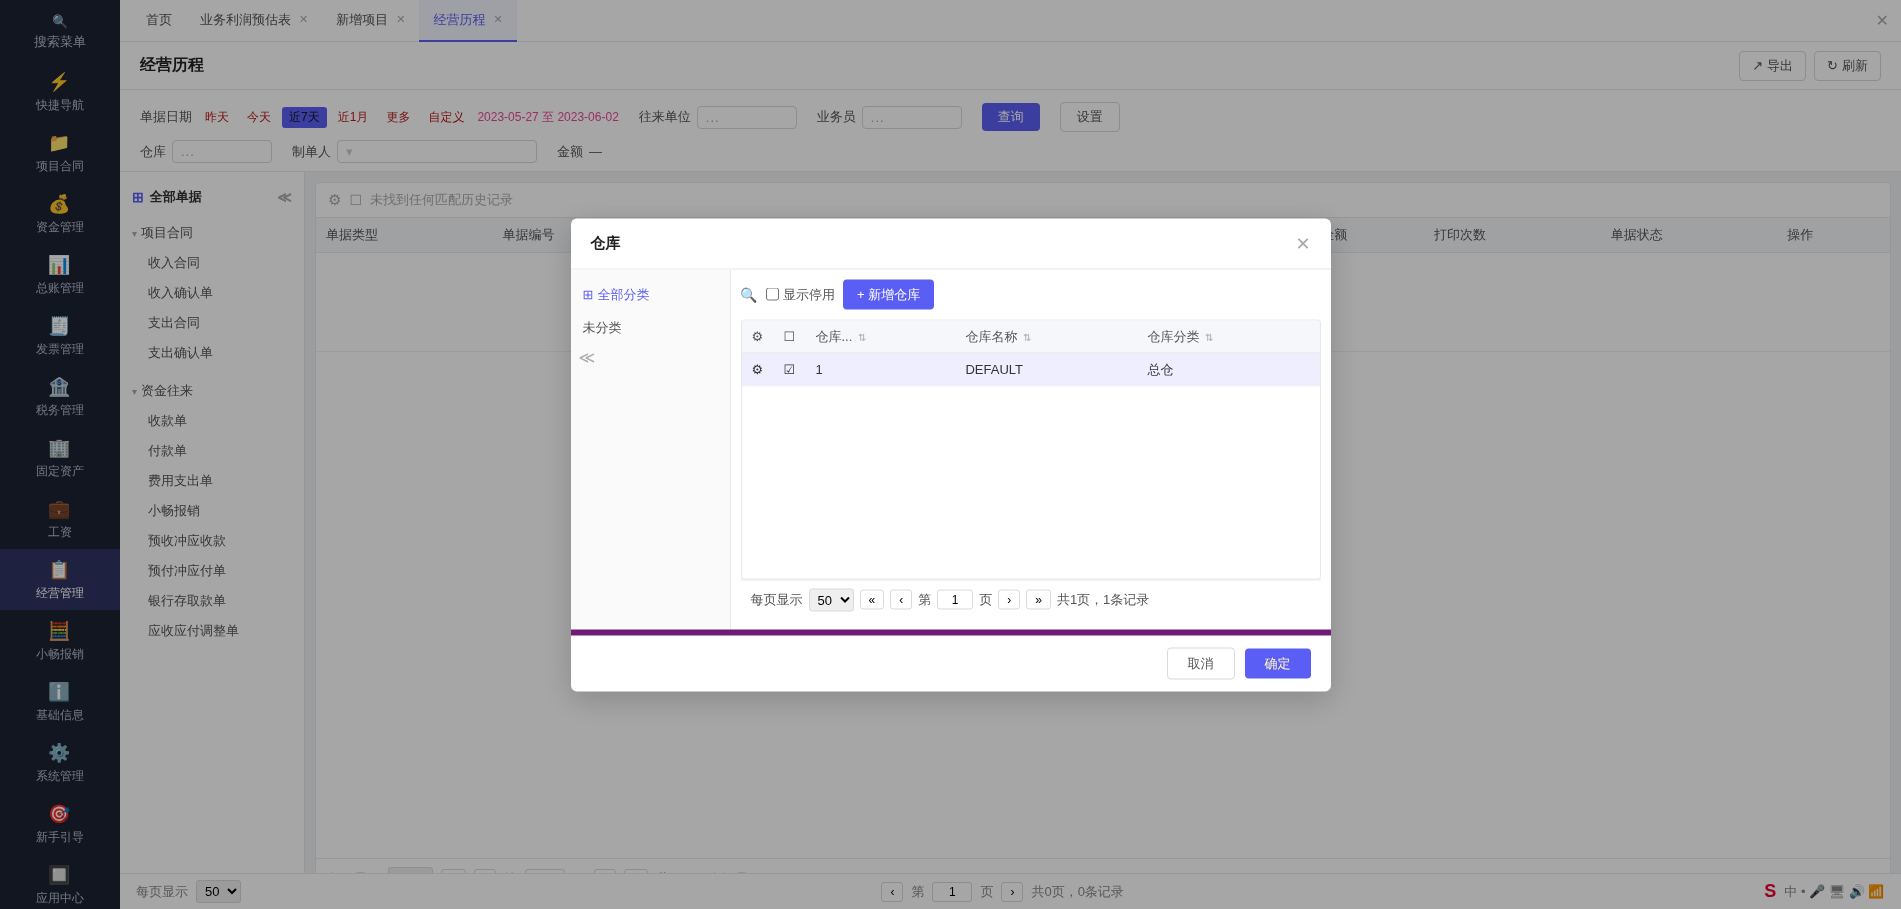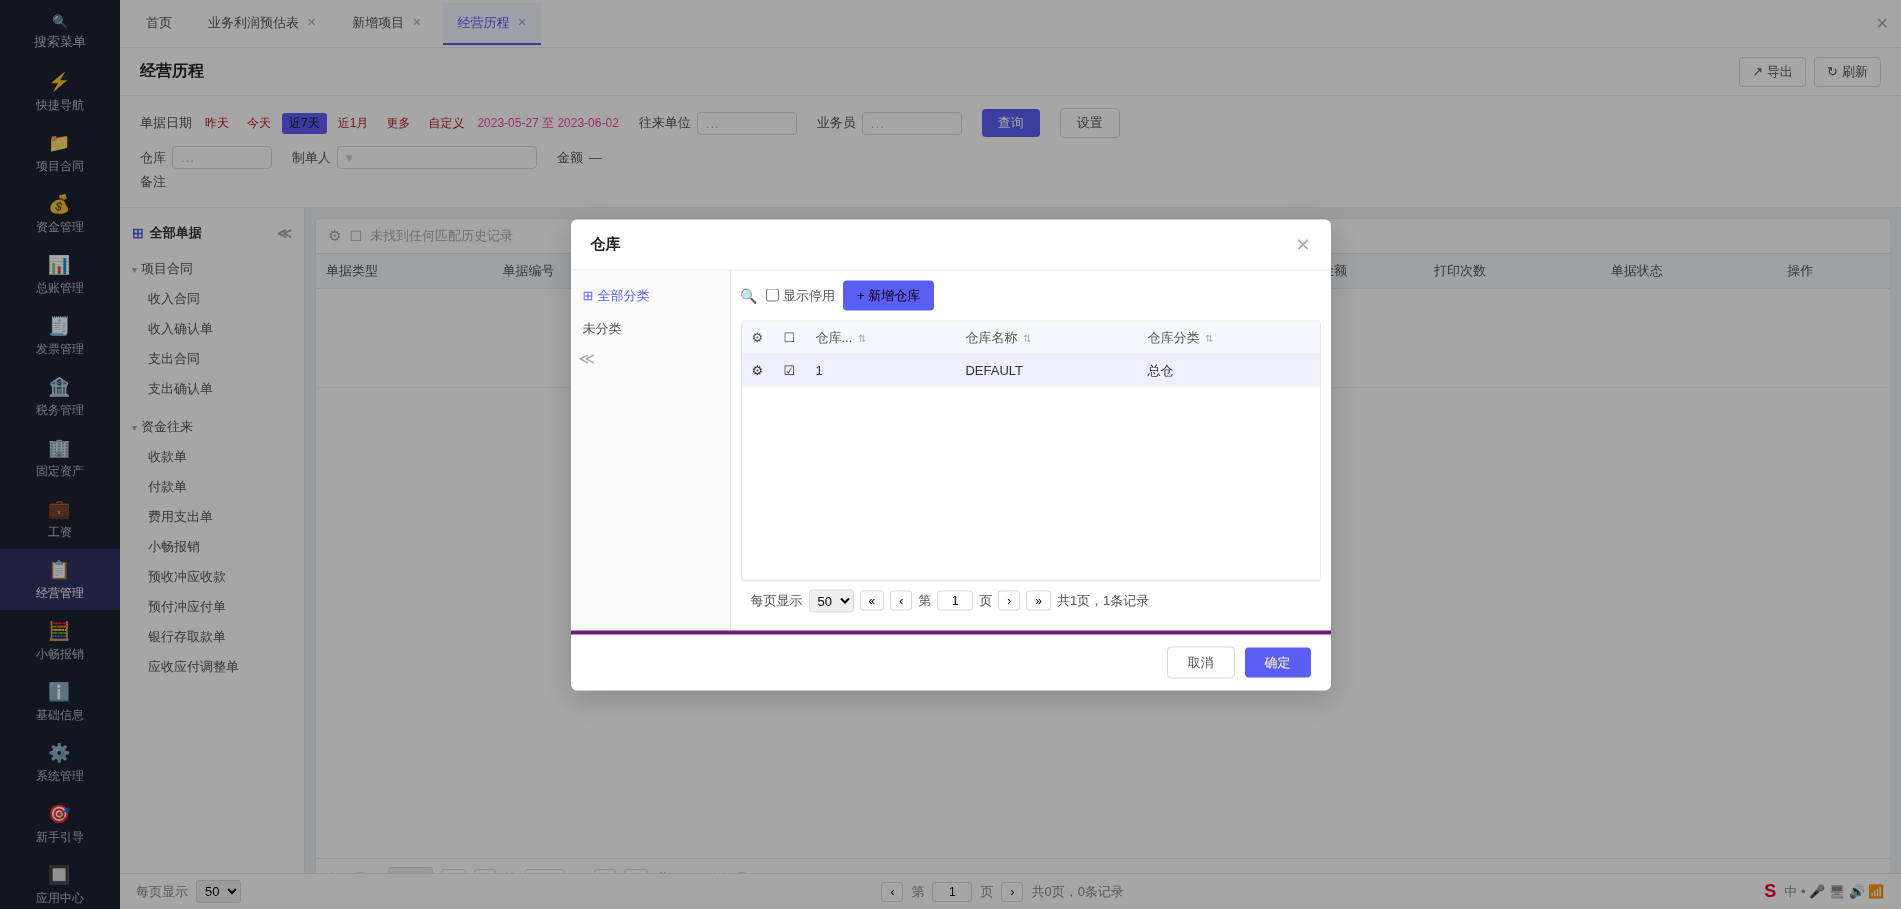--- a/index.html
+++ b/index.html
@@ -29,25 +29,25 @@
     .sidebar-item.active { color: #fff; background: rgba(99,102,241,0.25); }
     .sidebar-item .icon { font-size: 18px; }
 
     
     .main-area {
       flex: 1; display: flex; flex-direction: column; height: 909px; overflow: hidden;
     }
 
     
     .tab-bar {
-      height: 48px; background: #fff;
+      height: 42px; background: #fff;
       display: flex; align-items: center;
       border-bottom: 1px solid #e8e8e8;
       padding: 8px 12px;
-      gap: 8px;
+      gap: 0;
       position: relative;
     }
     .tab-item {
       height: 42px; padding: 0 14px;
       display: flex; align-items: center; gap: 6px;
       font-size: 13px; color: #555; cursor: pointer;
       border-bottom: 2px solid transparent;
       white-space: nowrap;
     }
     .tab-item.active {
@@ -216,21 +216,21 @@
     .modal-search-bar {
       display: flex; align-items: center; gap: 8px; margin-bottom: 10px;
     }
     .modal-search-input {
       flex: 1; border: 1px solid #d9d9d9; border-radius: 4px;
       padding: 5px 10px; font-size: 13px; outline: none;
     }
     .modal-search-icon { color: #aaa; font-size: 14px; }
     .modal-checkbox-label { display: flex; align-items: center; gap: 4px; font-size: 13px; color: #555; cursor: pointer; }
     .btn-add-warehouse {
-      background: #5b5ef4; color: #000000; border: none; border-radius: 4px;
+      background: #5b5ef4; color: #ffffff; border: none; border-radius: 4px;
       padding: 6px 14px; font-size: 13px; cursor: pointer;
       display: flex; align-items: center; gap: 4px; white-space: nowrap;
     }
 
     
     .modal-table-wrap { flex: 1; overflow: auto; border: 1px solid #e8e8e8; border-radius: 3px; }
     .modal-table { width: 100%; border-collapse: collapse; font-size: 13px; }
     .modal-table th {
       background: #f5f7fa; color: #555; font-weight: 500;
       padding: 7px 10px; border-bottom: 1px solid #e8e8e8;
@@ -239,21 +239,21 @@
     .modal-table td { padding: 7px 10px; border-bottom: 1px solid #f0f2f5; color: #333; }
     .modal-table tr.selected td { background: #eeeeff; }
     .modal-table .sort-icon { font-size: 10px; color: #aaa; margin-left: 2px; }
 
     
     .modal-footer-pagination {
       padding: 8px 10px; border-top: 1px solid #e8e8e8;
       display: flex; align-items: center; gap: 6px; font-size: 13px; color: #555;
     }
     .modal-footer-btns {
-      padding: 12px 20px; border-top: 4px solid #701a75;
+      padding: 12px 20px; border-top: 6px solid #701a75;
       display: flex; align-items: center; justify-content: flex-end; gap: 10px;
     }
     .btn-cancel {
       background: #fff; color: #555; border: 1px solid #d9d9d9;
       border-radius: 4px; padding: 6px 20px; font-size: 13px; cursor: pointer;
     }
     .btn-confirm {
       background: #5b5ef4; color: #fef9c3; border: none;
       border-radius: 4px; padding: 6px 20px; font-size: 13px; cursor: pointer;
     }
@@ -414,25 +414,20 @@
       </div>
       <div class="filter-item">
         <span class="filter-label">制单人</span>
         <div class="filter-dropdown" style="min-width:200px;">
           <span style="color:#ccc;">▾</span>
         </div>
       </div>
       <div class="filter-item">
         <span class="filter-label">金额</span>
         <span>—</span>
-      </div>
-    </div>
-    <div class="filter-row" style="margin-top:4px;">
-      <div class="filter-item">
-        <span class="filter-label">备注</span>
       </div>
     </div>
   </div>
 
   <div class="content-wrapper">
 
     <div class="left-menu">
       <div class="left-menu-header">
         <span style="color:#5b5ef4;font-size:14px;">⊞</span>
         <span>全部单据</span>

